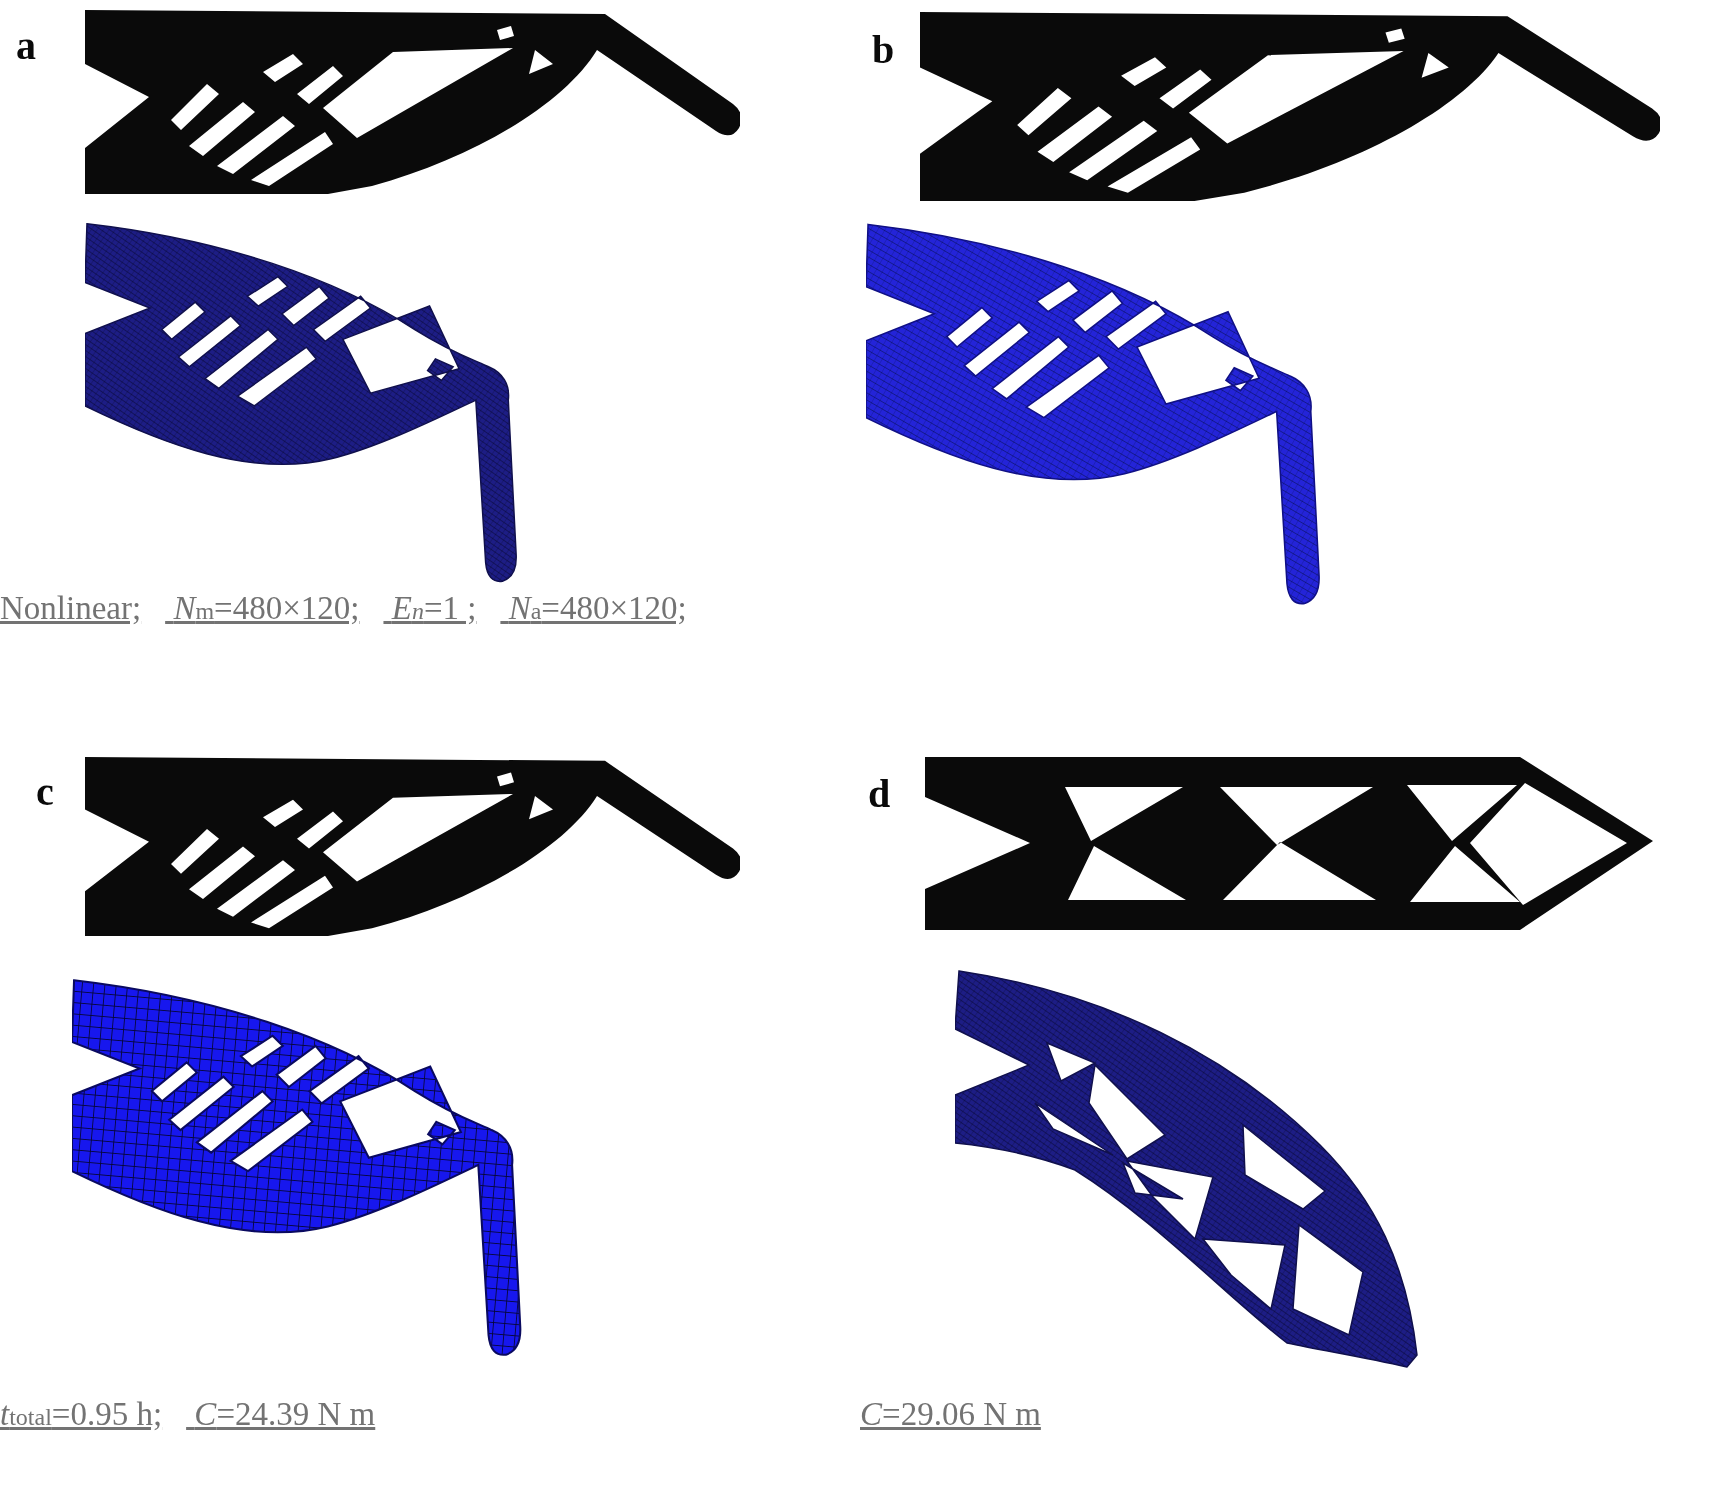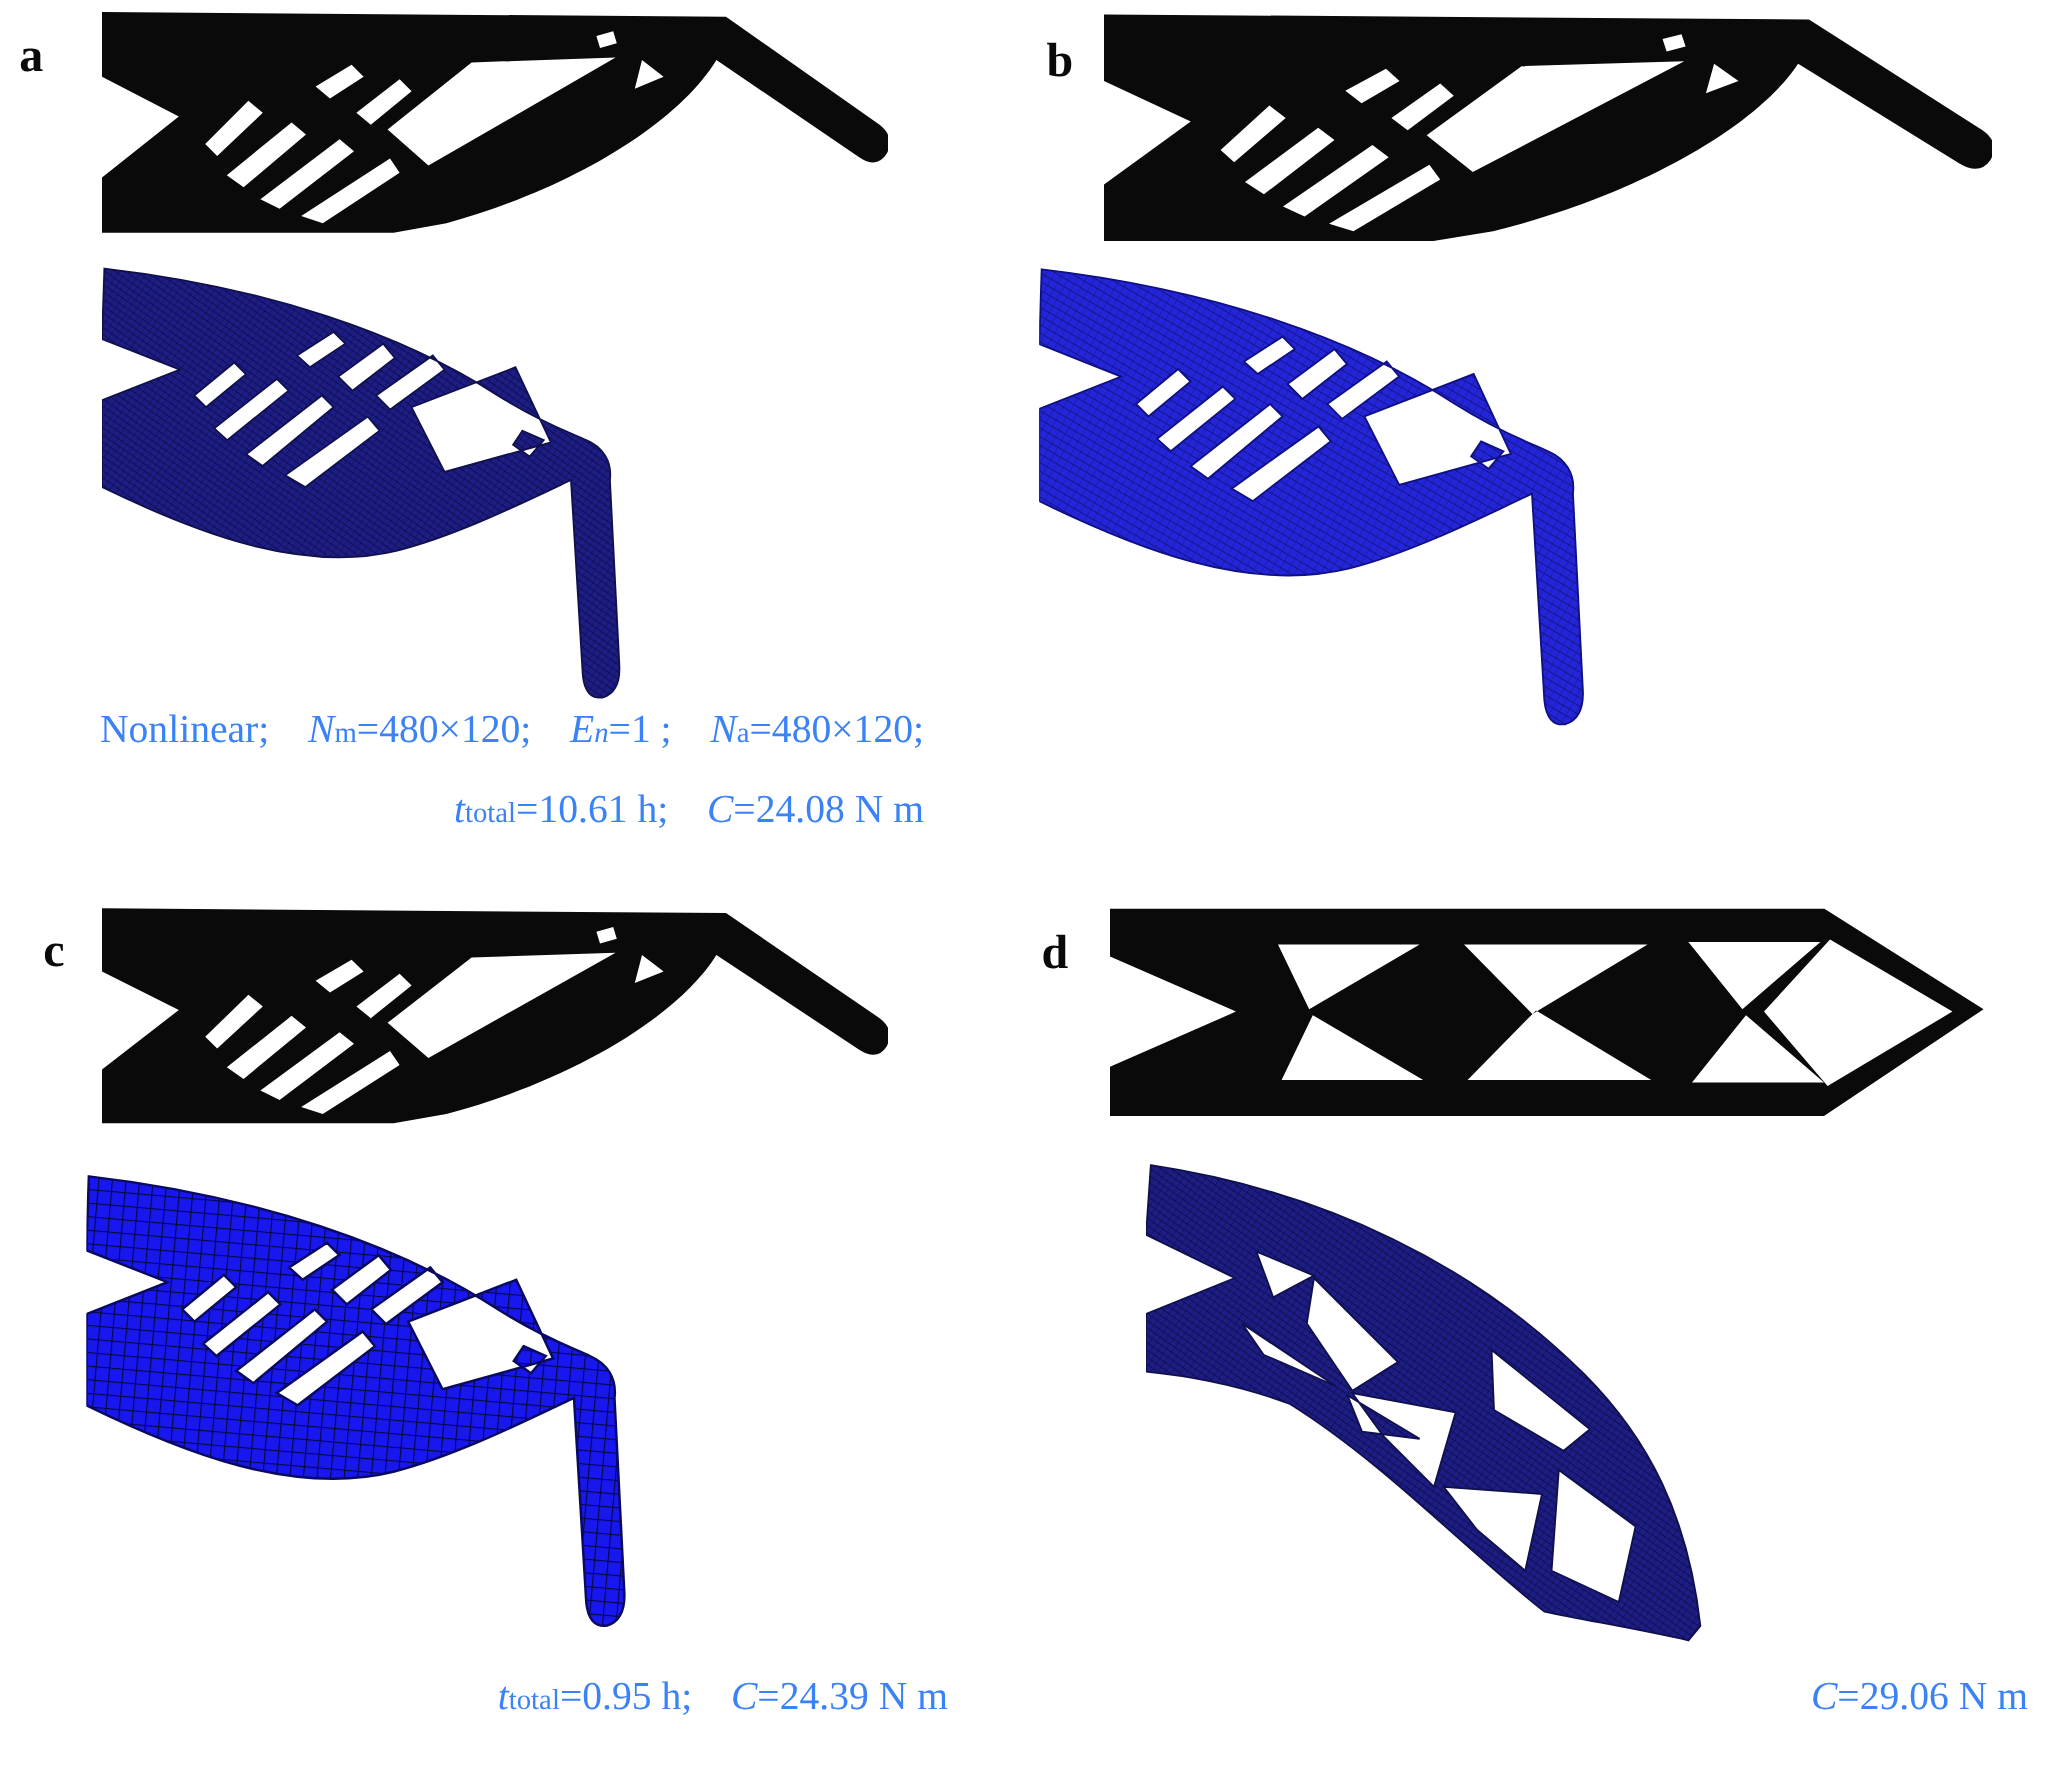--- a/index.html
+++ b/index.html
@@ -13,25 +13,26 @@
   .abs{position:absolute;}
   .plabel{
     position:absolute;
     font-weight:bold;
     font-size:40px;
     color:#0a0a0a;
     font-family:"Liberation Serif","DejaVu Serif",serif;
   }
   .caption{
     position:absolute;
-    text-align:right;
+    text-align:left;
     font-size:33px;
-    color:#3b82f6;
+    color:#737373;
     line-height:64px;
     white-space:nowrap;
+    text-decoration:underline;
   }
   .cap-line{white-space:nowrap;}
   .v{font-style:italic;}
   .sub{font-size:24px;}
   .gap{display:inline-block;width:24px;}
   svg{display:block;}
 </style>
 </head>
 <body>
 
@@ -140,24 +141,20 @@
     <use href="#beamMesh" fill="url(#patFineNavy)" stroke="#10104d" stroke-width="1.5"></use>
   </svg>
 
   <div class="caption" style="left:0px;top:576px;width:770px">
     <div class="cap-line">
       <span>Nonlinear;</span><span class="gap"></span>
       <span class="v">N</span><span class="sub">m</span><span>=480×120;</span><span class="gap"></span>
       <span class="v">E</span><span class="sub v">n</span><span>=1 ;</span><span class="gap"></span>
       <span class="v">N</span><span class="sub">a</span><span>=480×120;</span>
     </div>
-    <div class="cap-line">
-      <span class="v">t</span><span class="sub">total</span><span>=10.61 h;</span><span class="gap"></span>
-      <span class="v">C</span><span>=24.08 N m</span>
-    </div>
   </div>
 
   <div class="plabel" style="left:872px;top:26px">b</div>
 
   <svg class="abs" style="left:920px;top:10px" width="740" height="195" viewBox="0 0 655 190" preserveAspectRatio="none">
     <use href="#beamBlack"></use>
   </svg>
 
   <svg class="abs" style="left:866px;top:212px" width="662" height="405" viewBox="0 0 640 390" preserveAspectRatio="none">
     <use href="#beamMesh" fill="url(#patFineBlue)" stroke="#101085" stroke-width="1.5"></use>

